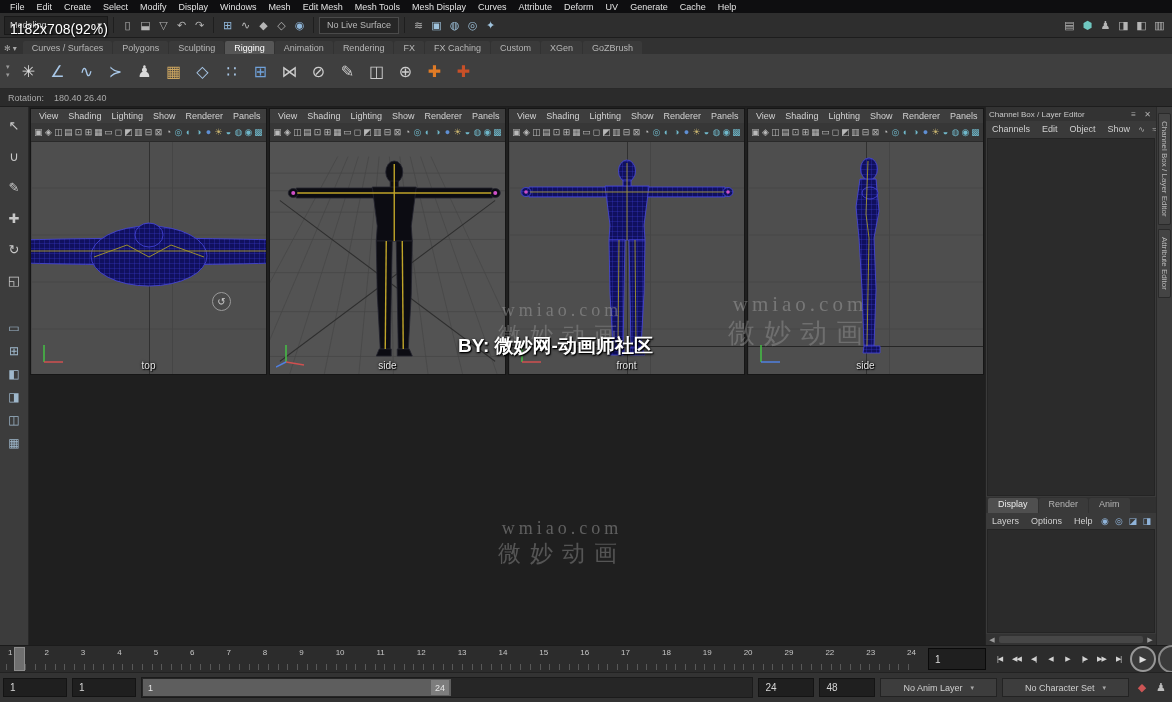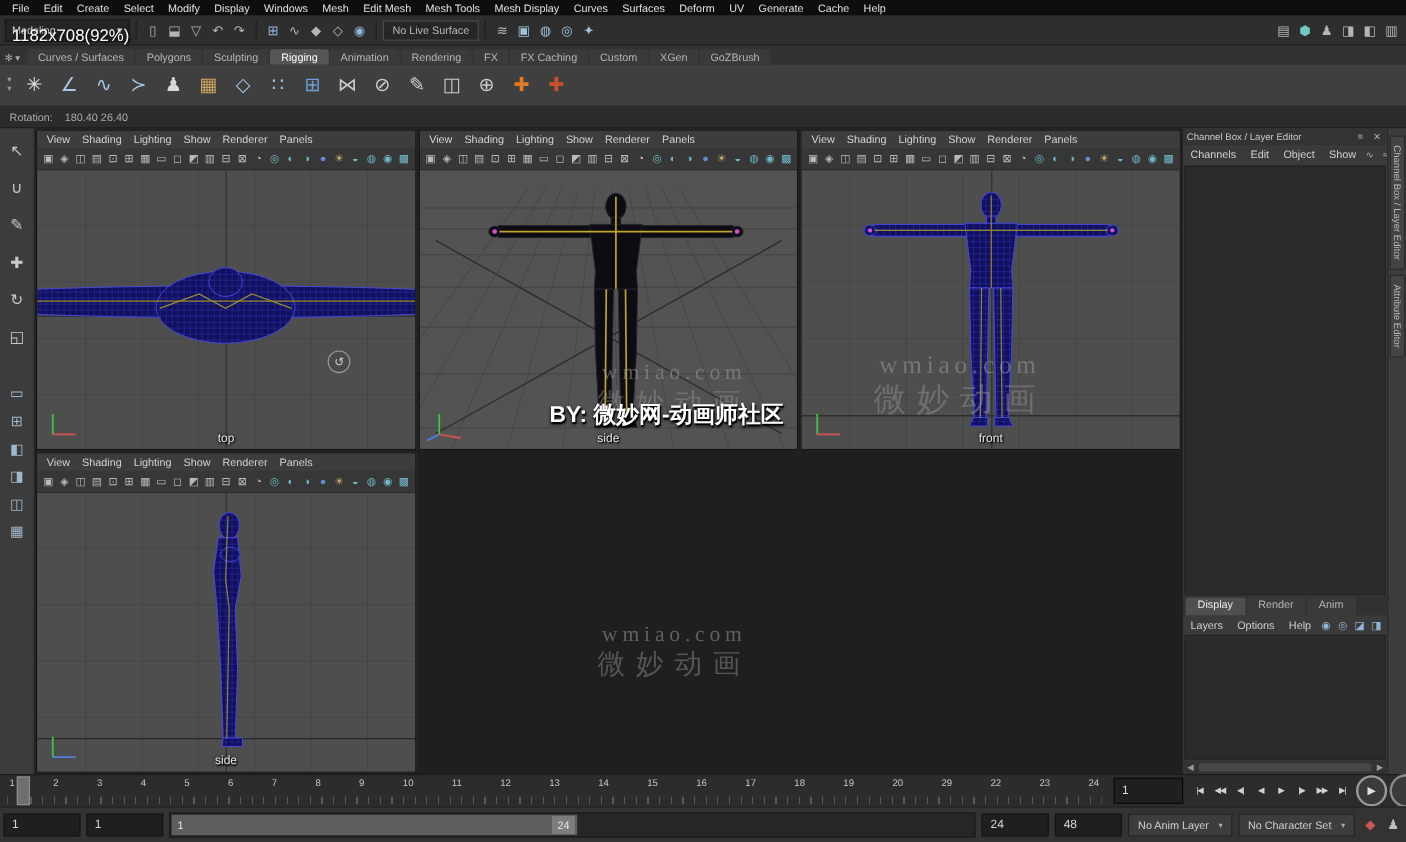--- a/index.html
+++ b/index.html
@@ -42,21 +42,21 @@
 
   
   .main{flex:1;display:flex;min-height:0;}
   .toolbox{width:28px;background:#3c3c3c;border-right:1px solid #282828;display:flex;flex-direction:column;align-items:center;padding-top:8px;}
   .tools{display:flex;flex-direction:column;gap:11px;align-items:center;}
   .tool-icon{width:22px;height:20px;display:flex;align-items:center;justify-content:center;font-size:13px;color:#c8c8c8;}
   .layouts{margin-top:30px;display:flex;flex-direction:column;gap:8px;align-items:center;}
   .layout-icon{width:20px;height:15px;display:flex;align-items:center;justify-content:center;font-size:12px;color:#9fb8cc;}
 
   
-  .viewports{flex:1;min-width:0;background:#1f1f1f;display:grid;grid-template-columns:1fr 1fr 1fr;grid-template-rows:1fr 1fr;gap:2px;padding:1px;}
+  .viewports{flex:1;min-width:0;background:#1f1f1f;display:grid;grid-template-columns:1fr 1fr 1fr 1fr;grid-template-rows:1fr 1fr;gap:2px;padding:1px;}
   .viewport{position:relative;display:flex;flex-direction:column;border:1px solid #161616;background:#4e4e4e;min-width:0;overflow:hidden;}
   .vp-header{height:14px;background:#3d3d3d;display:flex;align-items:center;padding:0 3px;flex:none;}
   .vp-menu{font-size:9px;color:#d2d2d2;padding:0 5px;}
   .vp-toolbar{height:18px;background:#373737;border-bottom:1px solid #2a2a2a;display:flex;align-items:center;gap:1px;padding:0 3px;flex:none;overflow:hidden;}
   .vp-icon{width:15px;height:15px;display:flex;align-items:center;justify-content:center;font-size:9px;color:#b9b9b9;}
   .vp-canvas{flex:1;position:relative;overflow:hidden;}
   .ortho{background-color:#4e4e4e;
          background-image:linear-gradient(#454545 1px,transparent 1px),linear-gradient(90deg,#454545 1px,transparent 1px);
          background-size:47px 47px;background-position:center center;}
   .persp-bg{background:#535353;}
@@ -123,21 +123,21 @@
   .rangebar{height:29px;background:#333;border-top:1px solid #222;display:flex;align-items:center;gap:5px;padding:0 3px;flex:none;}
   .rb-field{width:50px;height:17px;background:#1f1f1f;border:1px solid #141414;color:#d5d5d5;font-size:10px;
             display:flex;align-items:center;padding:0 6px;flex:none;}
   .rb-field.small{width:42px;}
   .rb-slider{flex:1;height:19px;background:#262626;border:1px solid #1b1b1b;position:relative;min-width:0;}
   .rb-bar{position:absolute;left:1px;top:1px;bottom:1px;width:49.3%;background:#5e5e5e;display:flex;align-items:center;
           justify-content:space-between;padding:0 2px 0 5px;}
   .rb-bar span{font-size:9px;color:#e6e6e6;}
   .rb-handle{background:#7d7d7d;padding:0 4px;height:15px;display:flex;align-items:center;}
   .rb-dd{height:17px;background:#3d3d3d;border:1px solid #232323;color:#cfcfcf;font-size:9px;display:flex;
-         align-items:center;gap:8px;padding:0 7px;flex:none;}
+         align-items:center;gap:8px;padding:0 22px;flex:none;}
   .rb-caret{font-size:7px;color:#a8a8a8;}
   .rb-icons{display:flex;gap:3px;flex:none;}
   .rb-icon{width:16px;height:16px;display:flex;align-items:center;justify-content:center;font-size:11px;}
 
   
   .overlays{position:absolute;inset:0;pointer-events:none;}
   .res-overlay{position:absolute;left:10px;top:21px;font-size:14px;color:#fff;text-shadow:1px 1px 2px #000;}
   .wm{position:absolute;text-align:center;line-height:1.2;}
   .wm .l1{font-size:18px;letter-spacing:4px;color:rgba(160,160,160,.5);font-family:"Liberation Serif",serif;}
   .wm .l2{font-size:23px;letter-spacing:9px;color:rgba(150,150,150,.45);}
@@ -157,21 +157,21 @@
       <span class="menu-item">Create</span>
       <span class="menu-item">Select</span>
       <span class="menu-item">Modify</span>
       <span class="menu-item">Display</span>
       <span class="menu-item">Windows</span>
       <span class="menu-item">Mesh</span>
       <span class="menu-item">Edit Mesh</span>
       <span class="menu-item">Mesh Tools</span>
       <span class="menu-item">Mesh Display</span>
       <span class="menu-item">Curves</span>
-      <span class="menu-item">Surfaces</span>
+      <span class="menu-item">Attribute</span>
       <span class="menu-item">Deform</span>
       <span class="menu-item">UV</span>
       <span class="menu-item">Generate</span>
       <span class="menu-item">Cache</span>
       <span class="menu-item">Help</span>
     </div>
 
   <div class="statusline">
     <div class="menuset">
       <span>Modeling</span>

